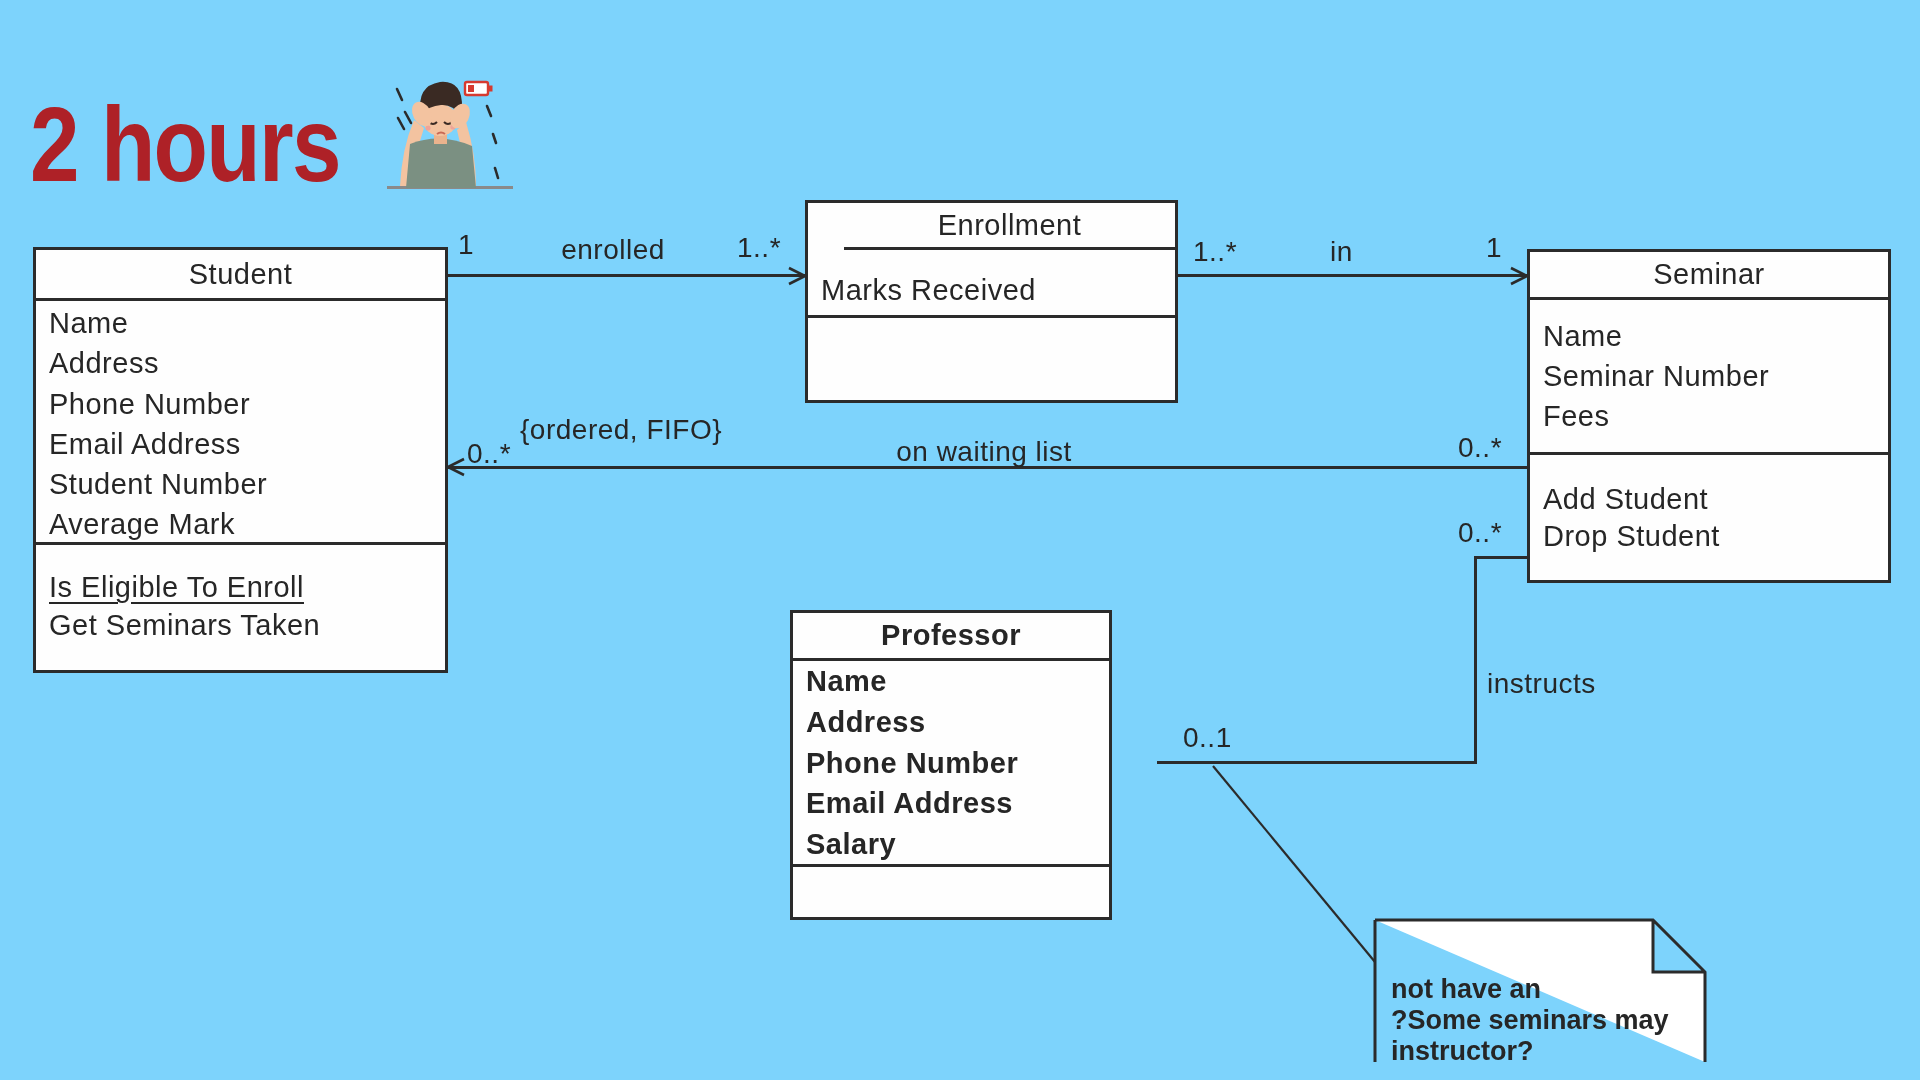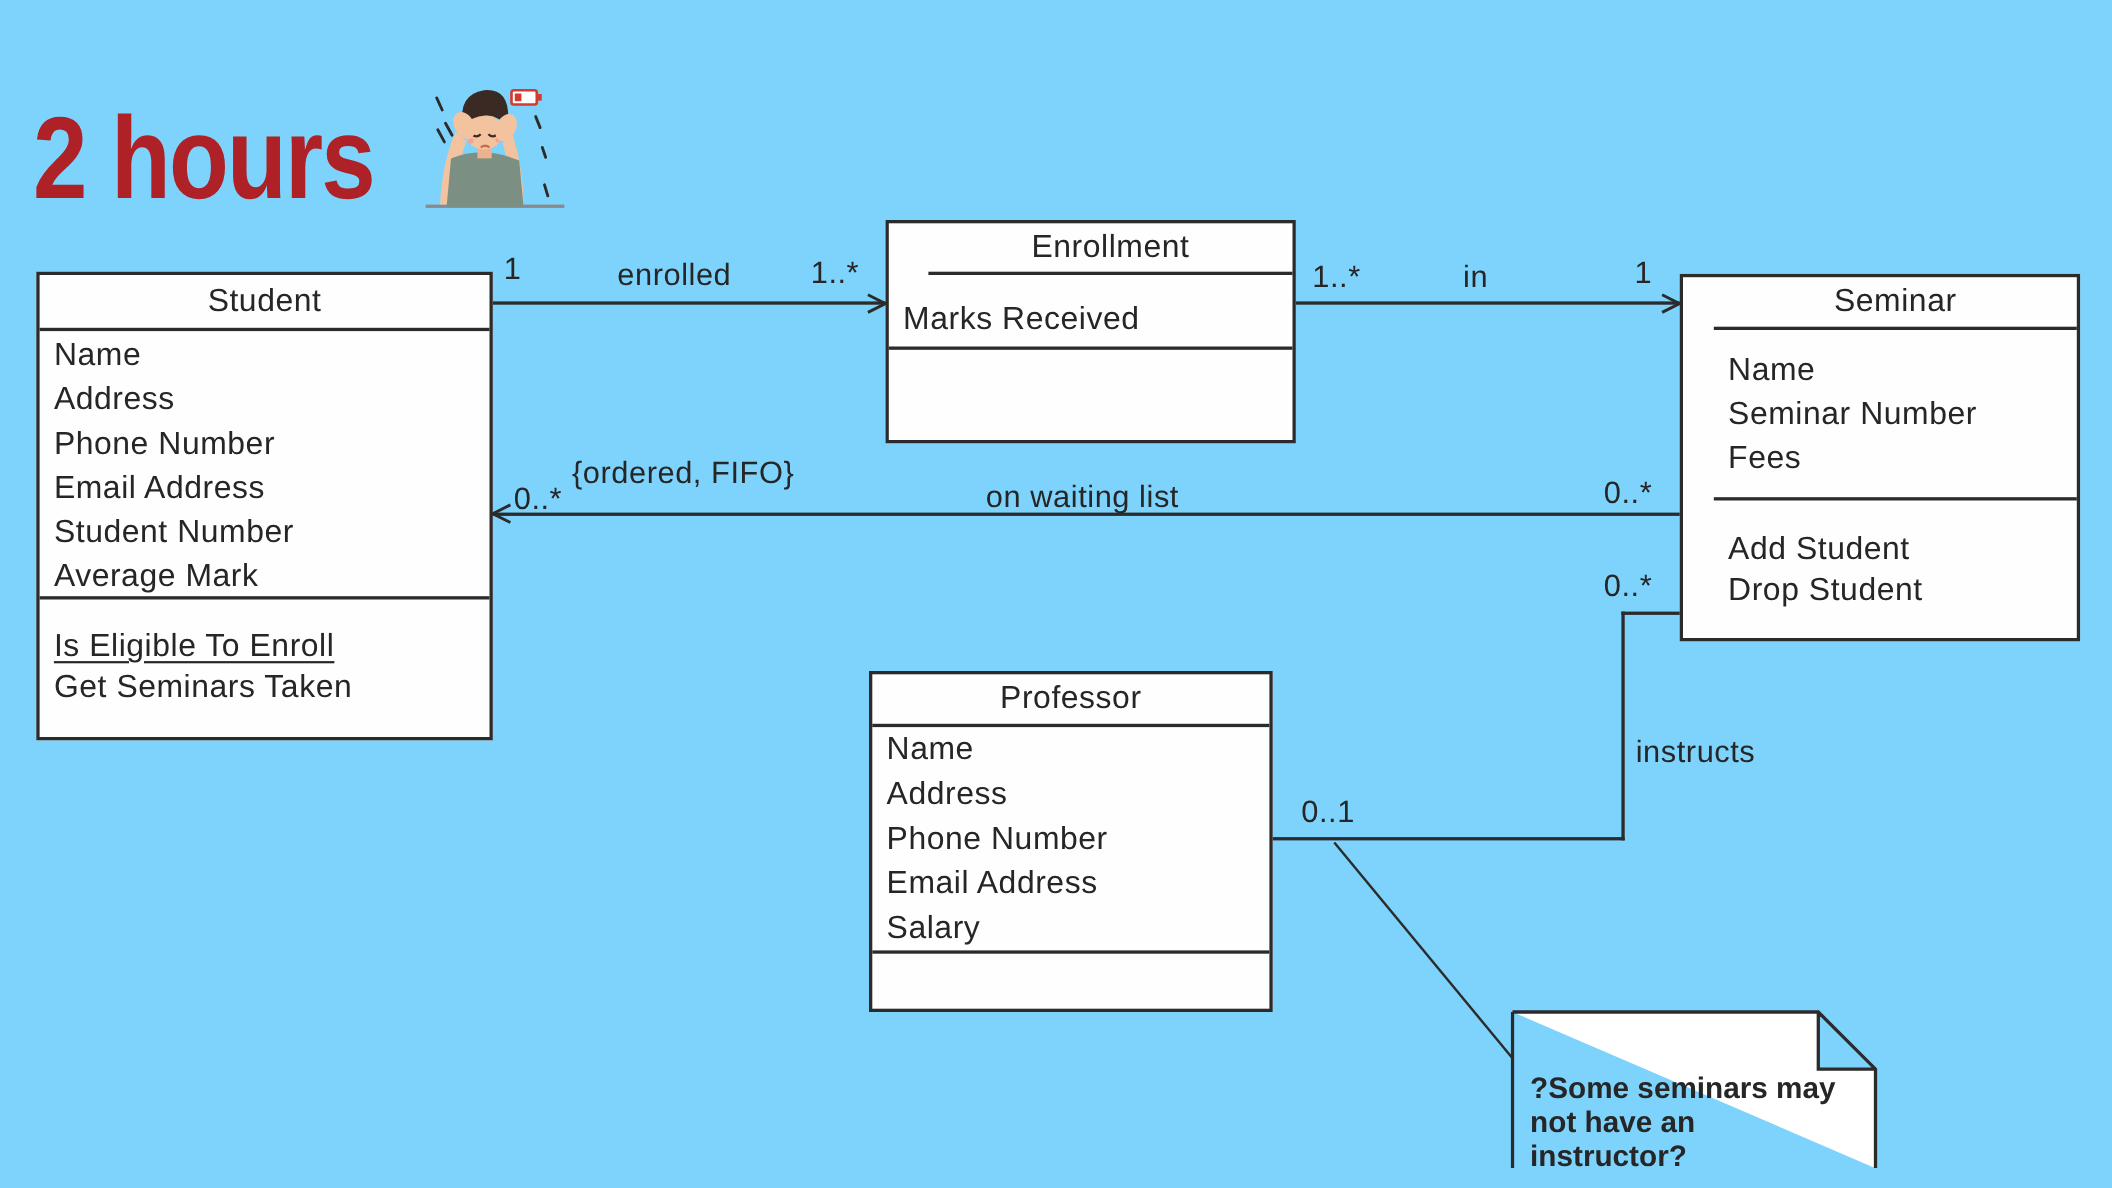--- a/index.html
+++ b/index.html
@@ -122,34 +122,34 @@
     </div>
   </div>
 
   <div class="uml-class" id="class-enrollment" style="left:805px; top:200px; width:373px; height:203px;">
     <div class="uml-title" style="height:47px;margin-left:36px;">Enrollment</div>
     <div class="uml-attrs" style="height:52px; display:flex; align-items:center;margin-top:16px;">
       <div>Marks Received</div>
     </div>
   </div>
 
-  <div class="uml-class" id="class-seminar" style="left:1527px; top:249px; width:364px; height:334px;padding-left:28px;">
+  <div class="uml-class" id="class-seminar" style="left:1527px; top:249px; width:364px; height:334px;">
     <div class="uml-title" style="height:48px;">Seminar</div>
     <div class="uml-attrs" style="height:155px; padding-top:16px; line-height:40px;">
       <div>Name</div>
       <div>Seminar Number</div>
       <div>Fees</div>
     </div>
     <div class="uml-ops" style="padding-top:26px; line-height:37px;">
       <div>Add Student</div>
       <div>Drop Student</div>
     </div>
   </div>
 
-  <div class="uml-class" id="class-professor" style="left:790px; top:610px; width:367px; height:310px;">
+  <div class="uml-class" id="class-professor" style="left:790px; top:610px; width:322px; height:310px;font-weight:bold;">
     <div class="uml-title" style="height:48px;">Professor</div>
     <div class="uml-attrs" style="height:206px; padding-top:0px; line-height:40.8px;">
       <div>Name</div>
       <div>Address</div>
       <div>Phone Number</div>
       <div>Email Address</div>
       <div>Salary</div>
     </div>
     <div class="uml-ops"></div>
   </div>
@@ -188,19 +188,19 @@
 
   <svg class="conn-svg" style="left:1210px; top:764px;" width="170" height="202">
     <line x1="3" y1="2" x2="165" y2="198" stroke="#2b2b2b" stroke-width="2.2"></line>
   </svg>
 
   <div id="note">
     <svg width="340" height="144" viewBox="0 0 340 144">
       <path d="M2,2 L280,2 L332,54 L332,144 M2,2 L2,144 M280,2 L280,54 L332,54" fill="#ffffff" stroke="#2b2b2b" stroke-width="3"></path>
     </svg>
     <div id="note-text">
+      <div>not have an</div>
       <div>?Some seminars may</div>
-      <div>not have an</div>
       <div>instructor?</div>
     </div>
   </div>
 
 </div>
 
 </body></html>

